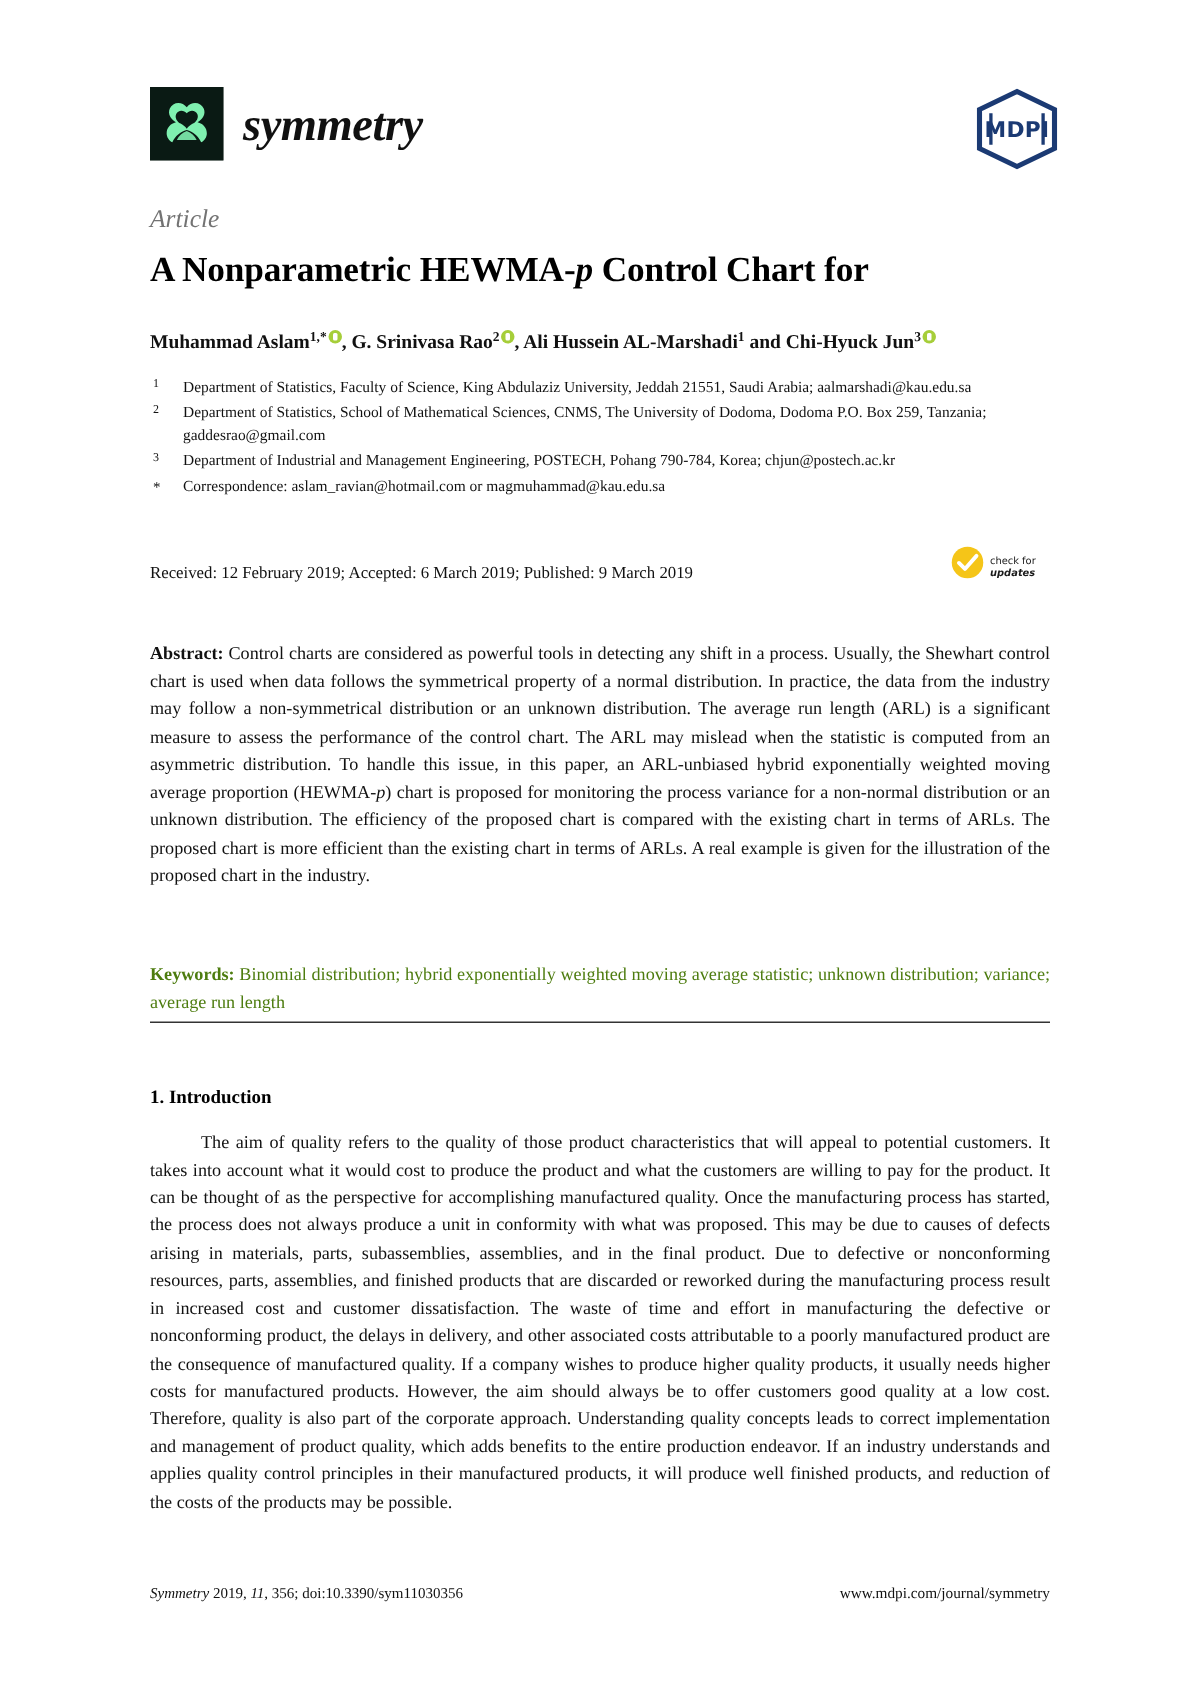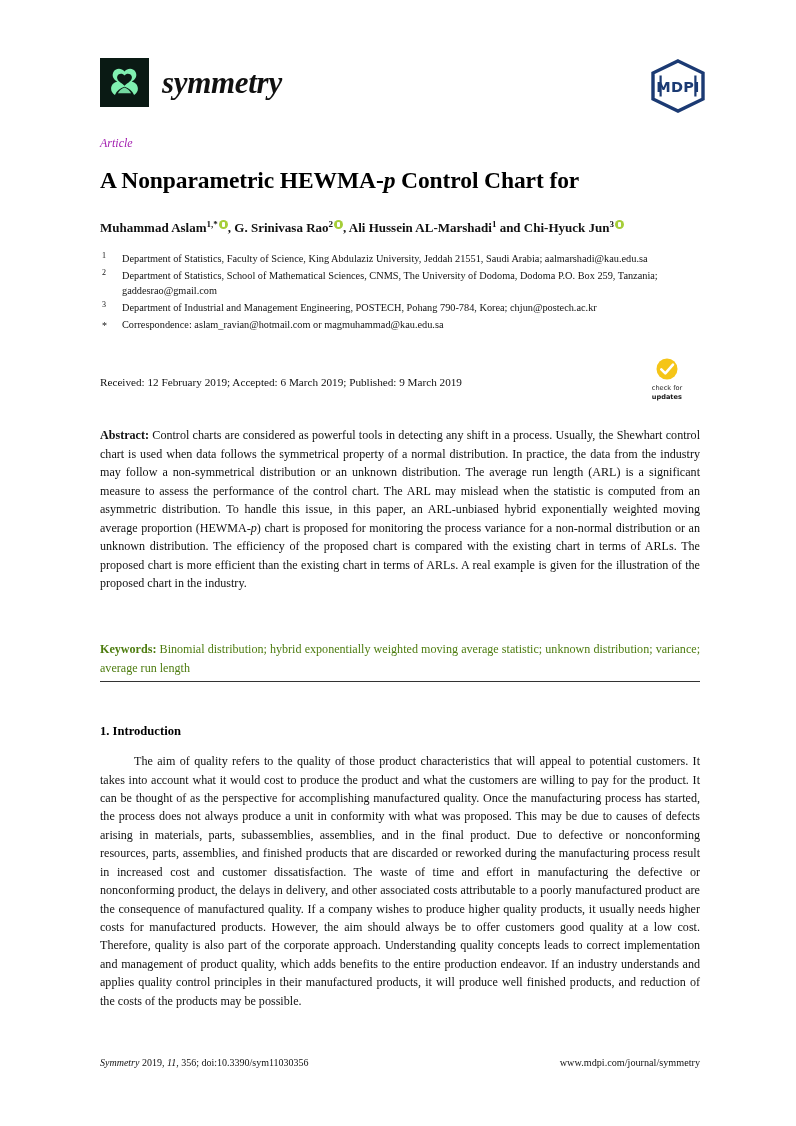--- a/index.html
+++ b/index.html
@@ -66,22 +66,22 @@
     width: 60px;
     height: 56px;
   }
 
   
   .article-type {
     position: absolute;
     left: 0;
     top: 136px;
     font-style: italic;
-    font-size: 12px;
-    color: #a21caf;
+    font-size: 17px;
+    color: #737373;
   }
   .title {
     position: absolute;
     left: 0;
     top: 150px;
     width: 560px;
     font-size: 23.5px;
     font-weight: bold;
     line-height: 1.27;
     letter-spacing: -0.1px;
@@ -157,36 +157,35 @@
   .affil-text { flex: 1 1 auto; }
 
   
   .crossmark {
     position: absolute;
     left: 533px;
     top: 357px;
     width: 68px;
     height: 30px;
     display: flex;
-    align-items: center;
+    align-items: flex-end;
     gap: 3px;
-    flex-direction: column;
   }
   .crossmark-badge {
     width: 24px;
     height: 24px;
     flex: 0 0 24px;
   }
   .crossmark-text {
     font-family: "DejaVu Sans", "Liberation Sans", sans-serif;
     font-size: 6.6px;
     line-height: 1.32;
     color: #1a1a1a;
   }
-  .crossmark-text .l2 { font-weight: bold; }
+  .crossmark-text .l2 { font-weight: bold; font-style: italic; }
 
   
   .dates {
     position: absolute;
     left: 0;
     top: 376px;
     font-size: 11.2px;
     color: #111;
   }
 

